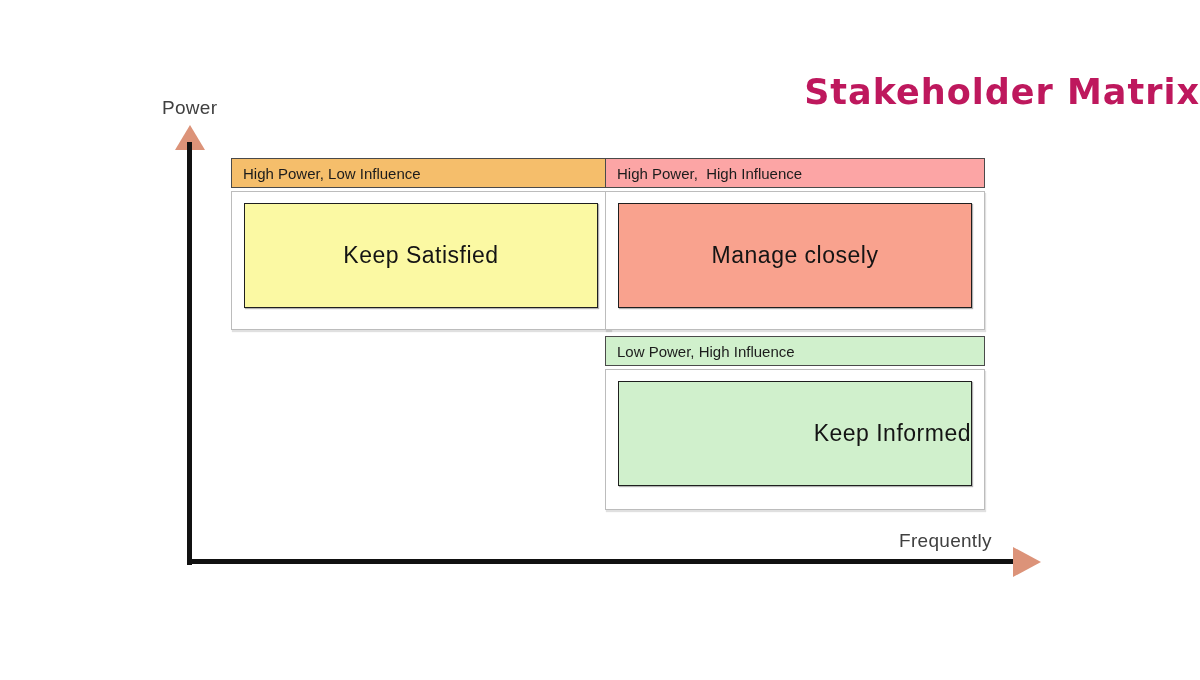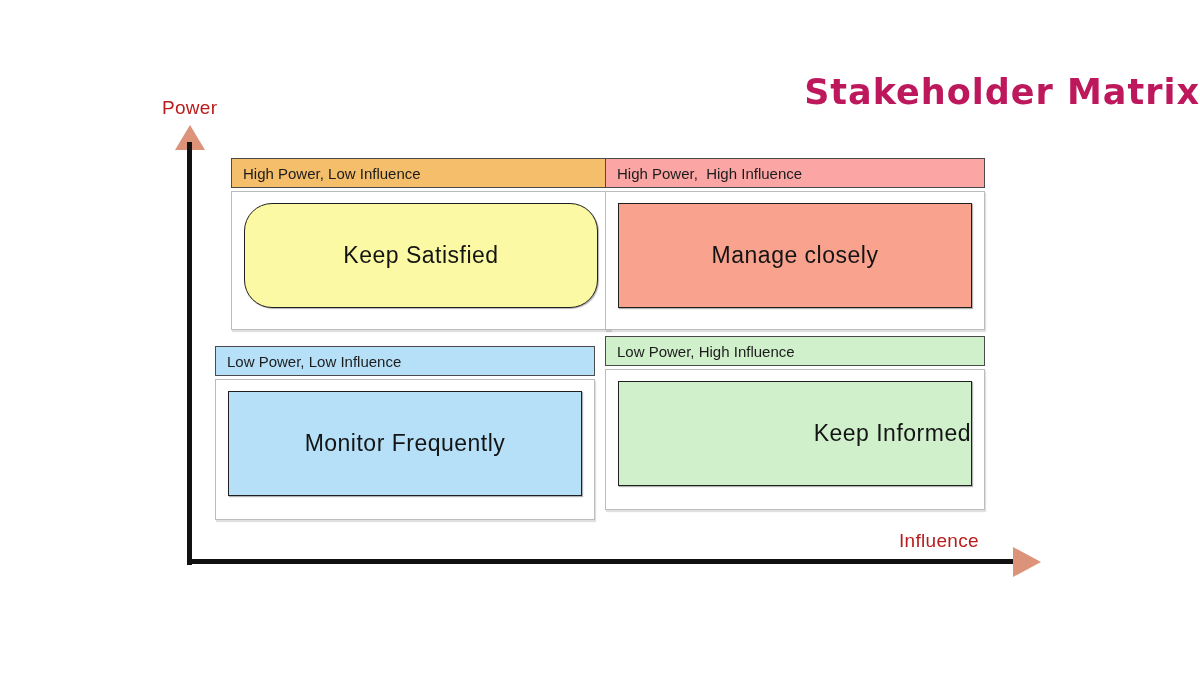--- a/index.html
+++ b/index.html
@@ -23,21 +23,21 @@
     text-align: right;
     font-family: "DejaVu Sans", sans-serif;
     font-weight: 800;
     font-size: 35px;
     letter-spacing: 1px;
     color: #be185d;
   }
   .axis-label {
     position: absolute;
     font-size: 19px;
-    color: #b91c1c;
+    color: #404040;
     letter-spacing: 0.3px;
   }
   .y-label { left: 162px; top: 97px; }
   .x-label { left: 899px; top: 530px; }
   .y-axis-line {
     position: absolute;
     left: 187px;
     top: 142px;
     width: 5px;
     height: 423px;
@@ -120,56 +120,46 @@
 <body>
 
 <div class="canvas">
 
   <div class="page-title">Stakeholder Matrix</div>
 
   <div class="axis-label y-label">Power</div>
   <div class="arrow-up" style="border-bottom-color: rgb(220, 147, 121);"></div>
   <div class="y-axis-line" style="background-color: rgb(17, 17, 17);"></div>
 
-  <div class="axis-label x-label">Influence</div>
+  <div class="axis-label x-label">Frequently</div>
   <div class="x-axis-line" style="background-color: rgb(17, 17, 17);"></div>
   <div class="arrow-right" style="border-left-color: rgb(220, 147, 121);"></div>
 
   <div class="quadrant q-tl row-top">
     <div class="q-header" style="background-color: rgb(245, 190, 107);">
       <span class="q-header-label">High Power, Low Influence</span>
     </div>
     <div class="q-body">
-      <div class="q-box" style="background-color: rgb(251, 249, 163); border-radius: 28px;">
+      <div class="q-box" style="background-color: rgb(251, 249, 163);">
         <span class="q-box-label">Keep Satisfied</span>
       </div>
     </div>
   </div>
 
   <div class="quadrant q-tr row-top">
     <div class="q-header" style="background-color: #fca5a5;">
       <span class="q-header-label">High Power,  High Influence</span>
     </div>
     <div class="q-body">
       <div class="q-box" style="background-color: rgb(249, 162, 142);">
         <span class="q-box-label">Manage closely</span>
       </div>
     </div>
   </div>
 
-  <div class="quadrant q-bl row-bottom">
-    <div class="q-header" style="background-color: rgb(181, 224, 248);">
-      <span class="q-header-label">Low Power, Low Influence</span>
-    </div>
-    <div class="q-body">
-      <div class="q-box" style="background-color: rgb(181, 224, 248);">
-        <span class="q-box-label">Monitor Frequently</span>
-      </div>
-    </div>
-  </div>
 
   <div class="quadrant q-br row-bottom">
     <div class="q-header" style="background-color: rgb(208, 240, 204);">
       <span class="q-header-label">Low Power, High Influence</span>
     </div>
     <div class="q-body">
       <div class="q-box" style="background-color: rgb(208, 240, 204); justify-content: flex-end;">
         <span class="q-box-label">Keep Informed</span>
       </div>
     </div>

